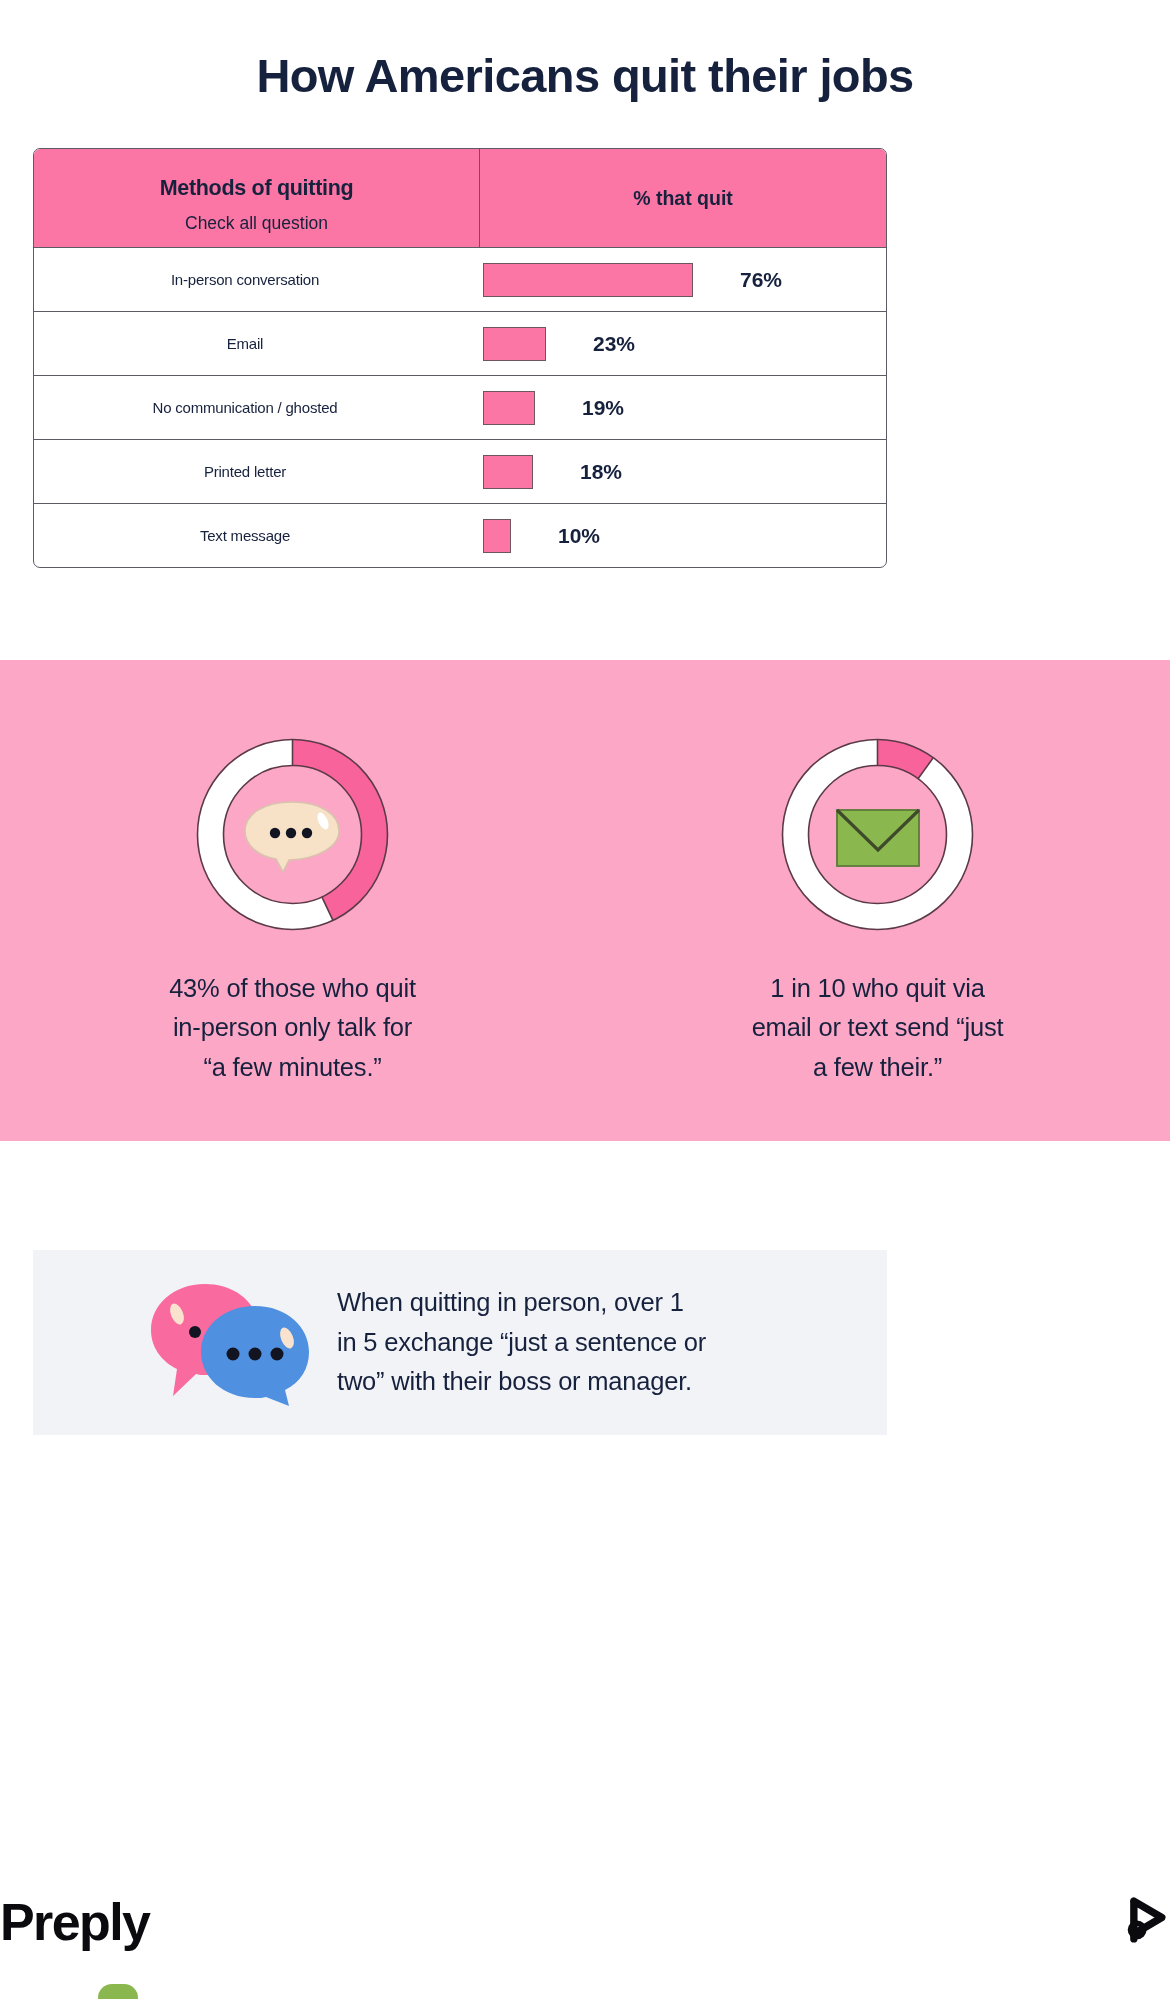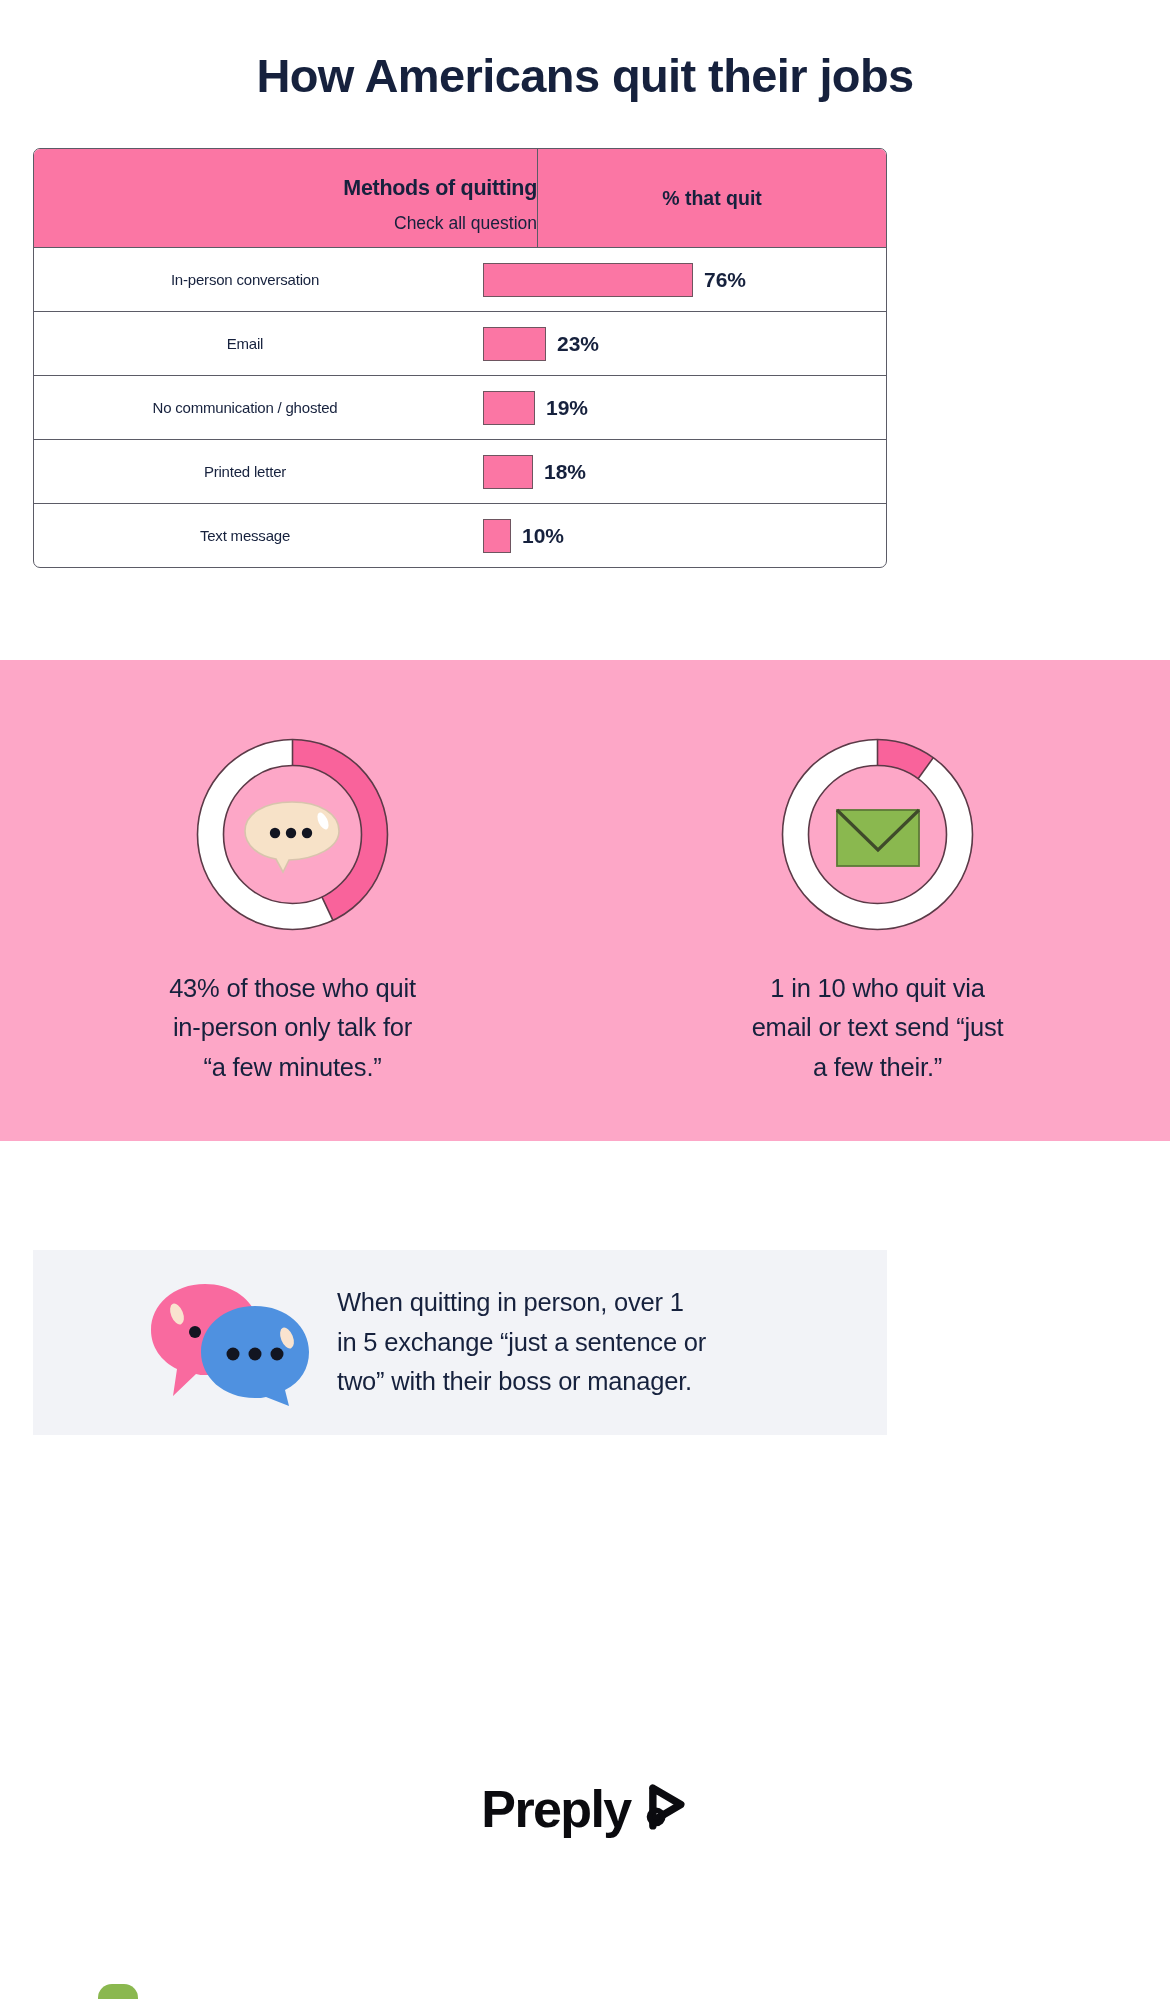--- a/index.html
+++ b/index.html
@@ -42,25 +42,25 @@
     overflow: hidden;
     background: #ffffff;
   }
 
   .thead {
     display: flex;
     background: #fb76a4;
     height: 98px;
   }
   .th-left {
-    width: 504px;
+    width: 446px;
     border-right: 1.5px solid #5b5b66;
     display: flex;
     flex-direction: column;
-    align-items: flex-end;
+    align-items: center;
     justify-content: center;
     padding-top: 14px;
   }
   .th-left .th-main {
     font-size: 21.5px;
     font-weight: bold;
     color: #16213d;
     letter-spacing: -0.3px;
   }
   .th-left .th-sub {
@@ -93,20 +93,21 @@
     padding-right: 24px;
     font-size: 15px;
     color: #16213d;
     letter-spacing: -0.2px;
   }
   .td-bar {
     flex: 1;
     display: flex;
     align-items: center;
     padding-left: 3px;
+    gap: 36px;
   }
   .bar {
     height: 34px;
     background: #fb76a4;
     border: 1.2px solid #6e5560;
   }
   .bar-val {
     font-size: 21px;
     font-weight: bold;
     color: #16213d;
@@ -174,26 +175,26 @@
   .callout-text {
     font-size: 25.5px;
     line-height: 1.55;
     color: #16213d;
     letter-spacing: -0.2px;
   }
 
   
   .logo {
     position: absolute;
-    top: 1779px;
+    top: 1892px;
     left: 0;
     width: 1170px;
     display: flex;
     align-items: center;
-    justify-content: center;
+    justify-content: space-between;
   }
   .logo-word {
     font-size: 52px;
     font-weight: bold;
     letter-spacing: -1.6px;
     color: #0b0b0f;
   }
   .logo-mark { margin-left: 12px; }
 
   .footer-dot {

